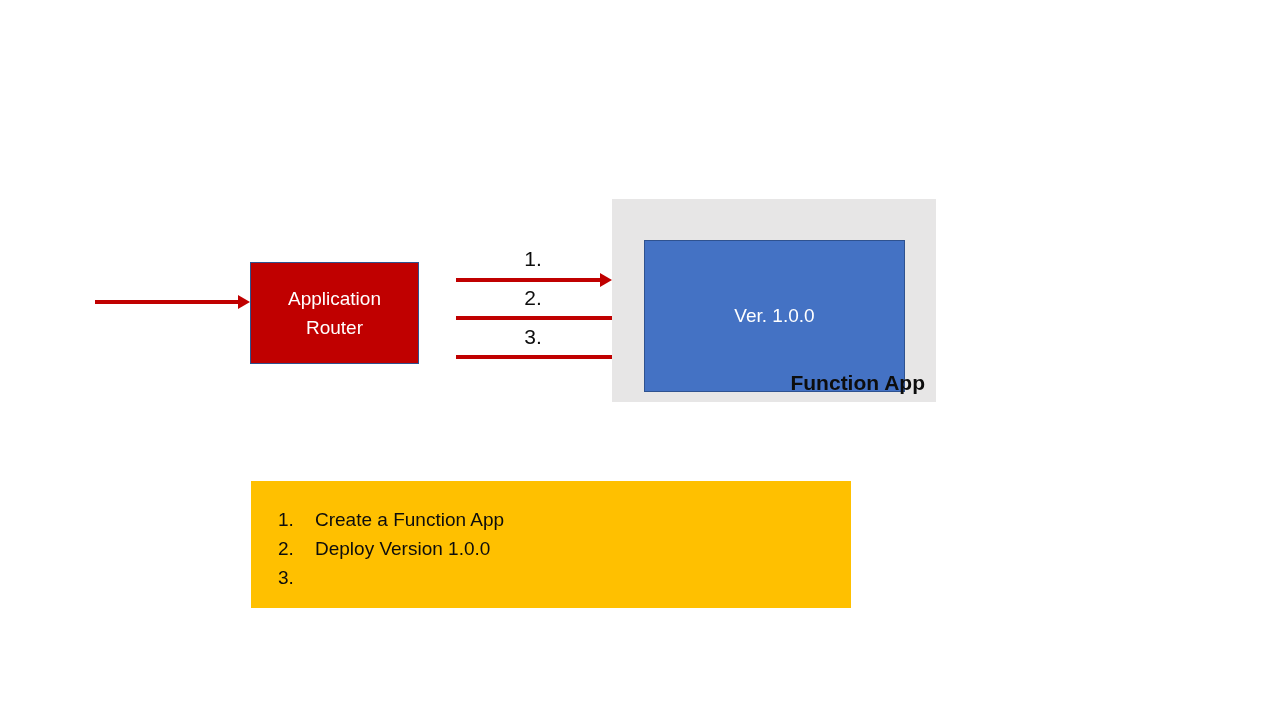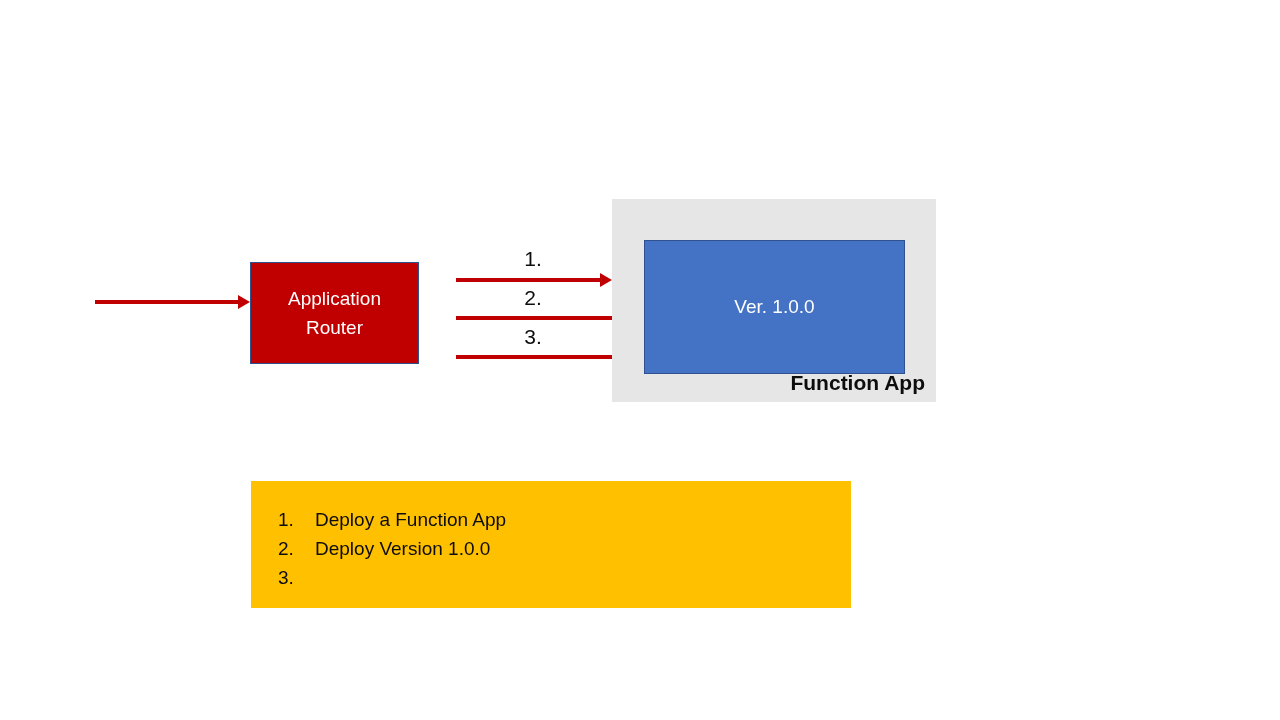--- a/index.html
+++ b/index.html
@@ -40,21 +40,21 @@
     display:block; width:130px; text-align:center;
     color:var(--text-on-fill,#fff); font-size:19px; line-height:29px;
   }
 
   
   .fa-container {
     position:absolute; left:612px; top:199px; width:324px; height:203px;
     background:var(--gray,#E7E6E6);
   }
   .version-box {
-    position:absolute; left:32px; top:41px; width:261px; height:134px;
+    position:absolute; left:32px; top:41px; width:261px; height:152px;
     background:var(--blue,#4472C4); border:1.3px solid var(--border-blue,#2F528F);
     display:flex; align-items:center; justify-content:center;
     color:var(--text-on-fill,#fff); font-size:19px;
   }
   .fa-label {
     position:absolute; right:11px; bottom:7px;
     font-size:21px; color:var(--text,#0d0d0d);font-weight:bold;
   }
 
   
@@ -97,21 +97,21 @@
   <div class="fa-container">
     <div class="version-box">
       <span>Ver. 1.0.0</span>
     </div>
     <div class="fa-label">Function App</div>
   </div>
 
   <div class="legend">
     <div class="legend-row">
       <span class="legend-num">1.</span>
-      <span>Deploy a Function App</span>
+      <span>Create a Function App</span>
     </div>
     <div class="legend-row">
       <span class="legend-num">2.</span>
       <span>Deploy Version 1.0.0</span>
     </div>
     <div class="legend-row">
       <span class="legend-num">3.</span>
     </div>
   </div>
 

